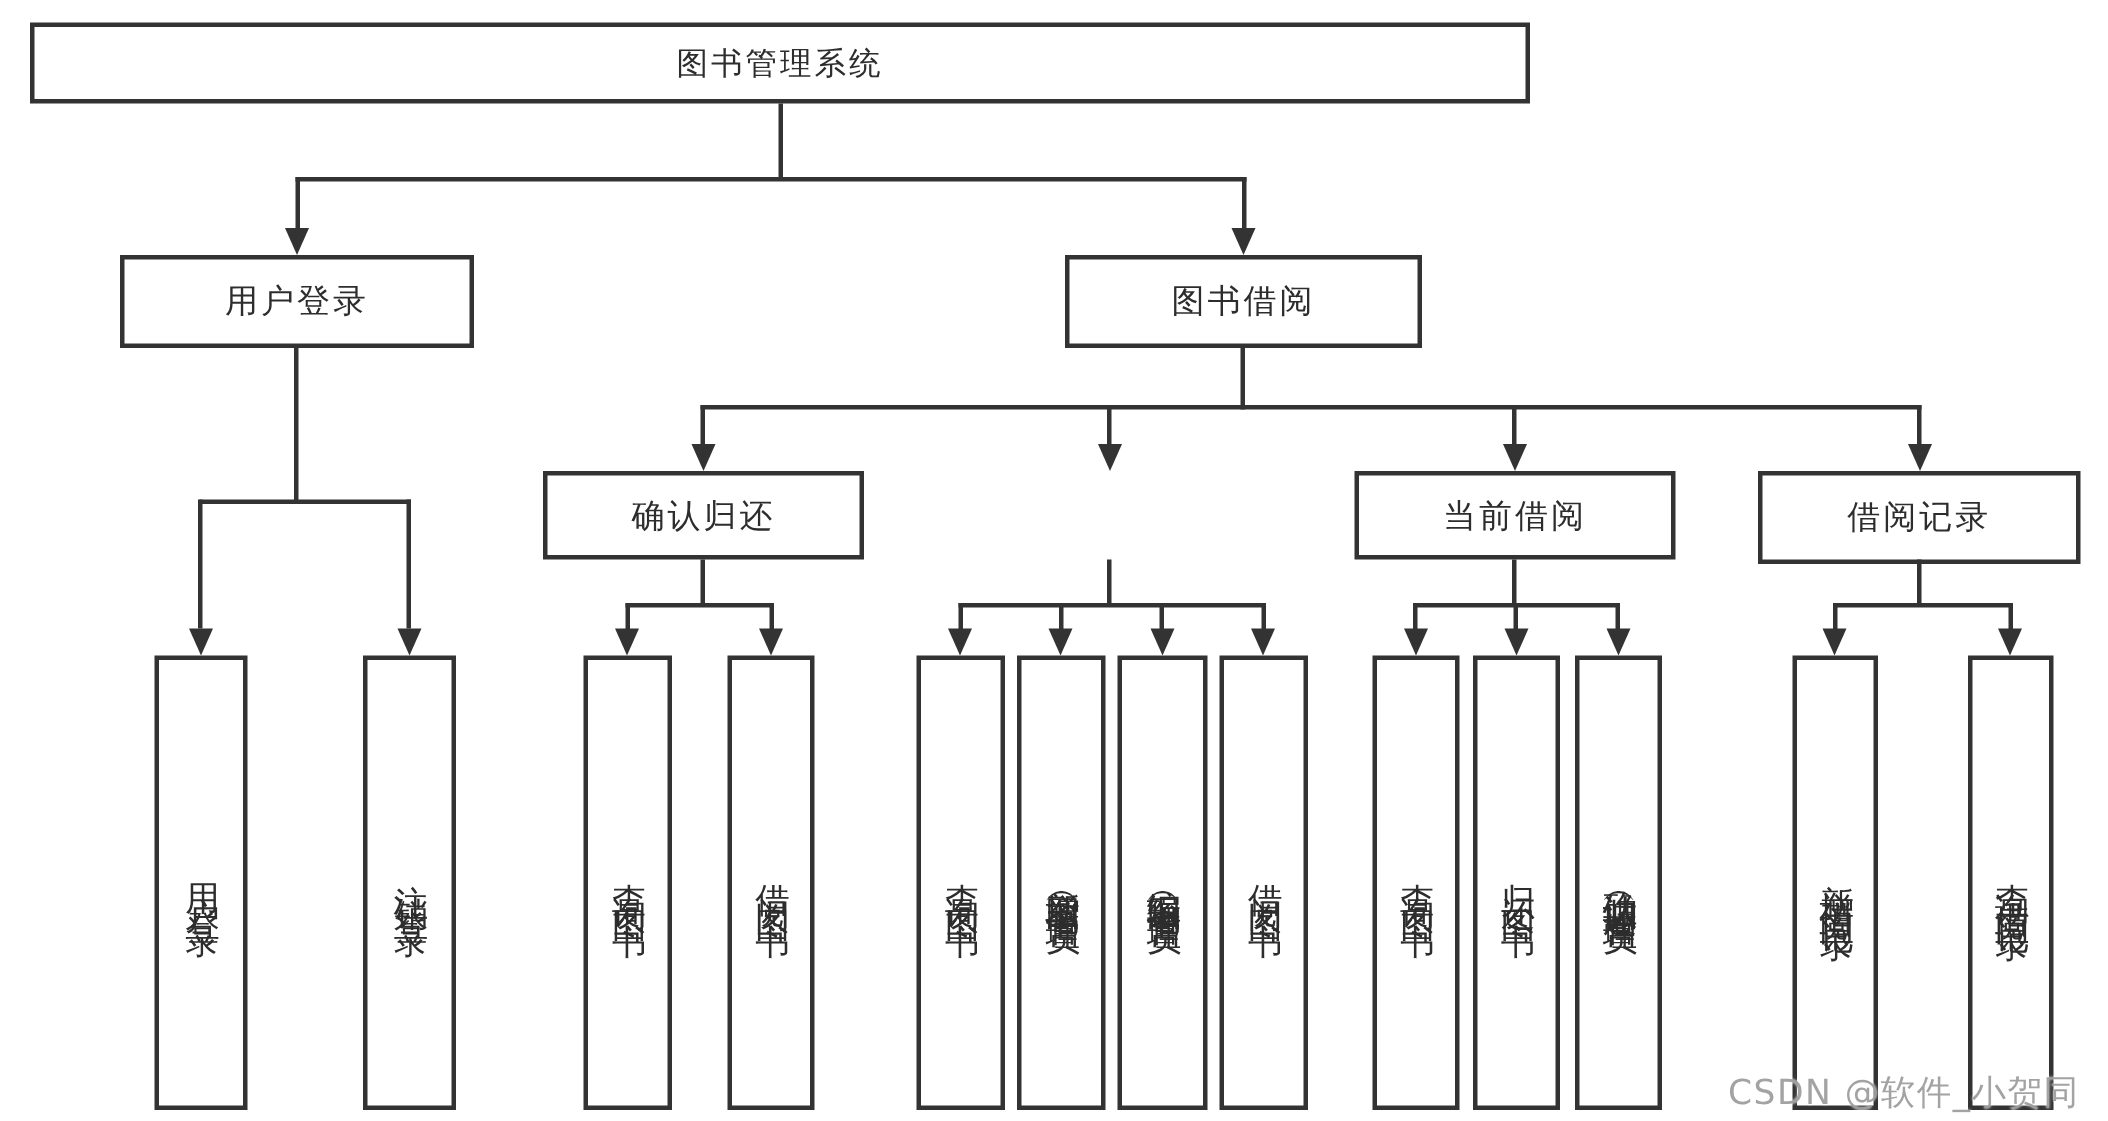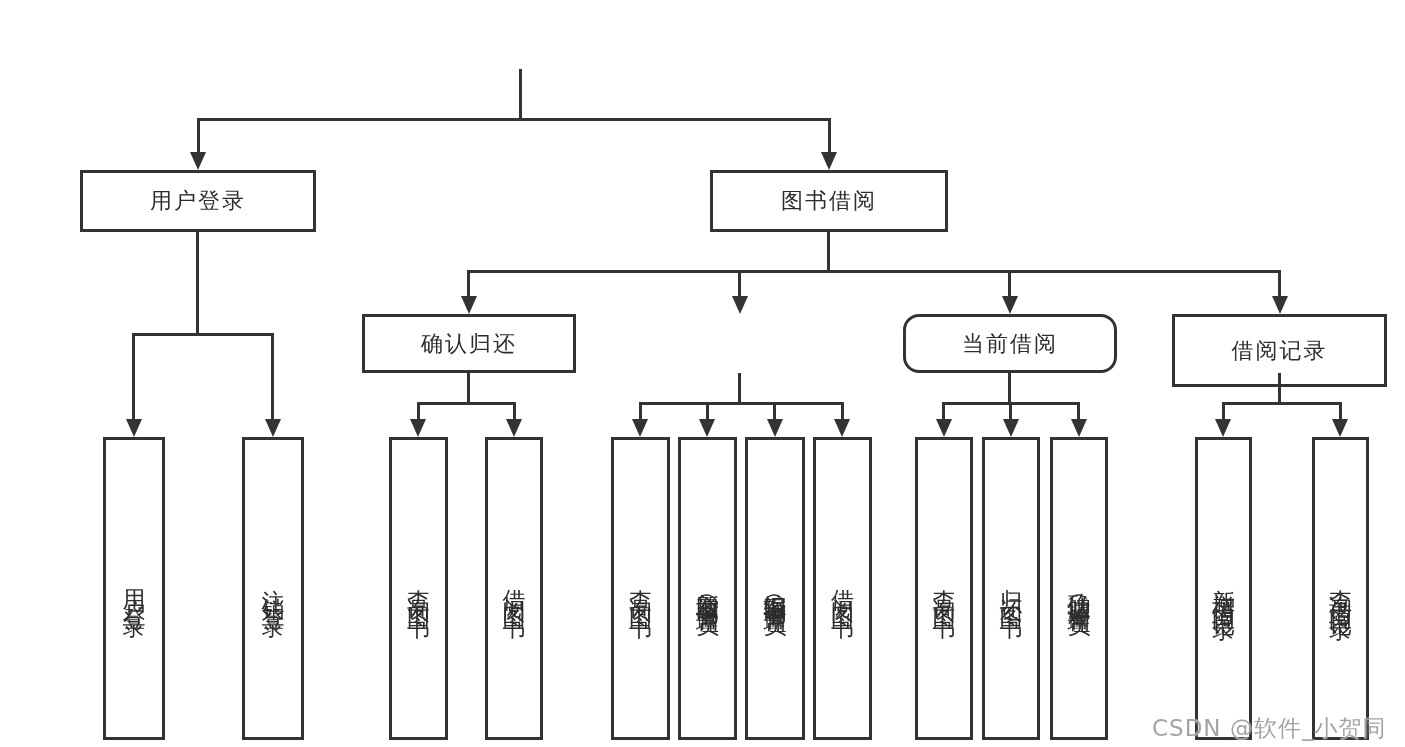--- a/index.html
+++ b/index.html
@@ -28,20 +28,23 @@
     position:absolute;left:1152px;top:713px;color:rgba(155,155,155,0.92);
     font-size:23px;letter-spacing:1px;z-index:10;
     text-shadow:0 0 2px rgba(255,255,255,0.9);
   }
 </style>
 </head>
 <body>
 
 <div id="canvas">
 
+  <div class="node" style="left:20px;top:15px;width:1000px;height:54px;font-size:21px;">
+    <span>图书管理系统</span>
+  </div>
 
   <div class="vline" style="left:519px;top:69px;height:51px;"></div>
   <div class="hline" style="left:197px;top:118px;width:634px;"></div>
   <div class="vline" style="left:197px;top:118px;height:36px;"></div>
   <div class="arrow" style="left:190px;top:152px;"></div>
   <div class="vline" style="left:828px;top:118px;height:36px;"></div>
   <div class="arrow" style="left:821px;top:152px;"></div>
 
   <div class="node" style="left:80px;top:170px;width:236px;height:62px;">
     <span>用户登录</span>
@@ -64,24 +67,24 @@
   <div class="vline" style="left:738px;top:270px;height:28px;"></div>
   <div class="arrow" style="left:732px;top:296px;"></div>
   <div class="vline" style="left:1008px;top:270px;height:28px;"></div>
   <div class="arrow" style="left:1002px;top:296px;"></div>
   <div class="vline" style="left:1278px;top:270px;height:28px;"></div>
   <div class="arrow" style="left:1272px;top:296px;"></div>
 
   <div class="node" style="left:362px;top:314px;width:214px;height:59px;">
     <span>确认归还</span>
   </div>
-  <div class="node" style="left:903px;top:314px;width:214px;height:59px;border-radius:16px;">
+  <div class="node" style="left:903px;top:314px;width:214px;height:59px;">
     <span>当前借阅</span>
   </div>
-  <div class="node" style="left:1172px;top:314px;width:215px;height:73px;">
+  <div class="node" style="left:1172px;top:314px;width:215px;height:62px;">
     <span>借阅记录</span>
   </div>
 
   <div class="vline" style="left:467px;top:373px;height:31px;"></div>
   <div class="hline" style="left:417px;top:402px;width:99px;"></div>
   <div class="vline" style="left:417px;top:402px;height:19px;"></div>
   <div class="arrow" style="left:410px;top:419px;"></div>
   <div class="vline" style="left:513px;top:402px;height:19px;"></div>
   <div class="arrow" style="left:506px;top:419px;"></div>
 

